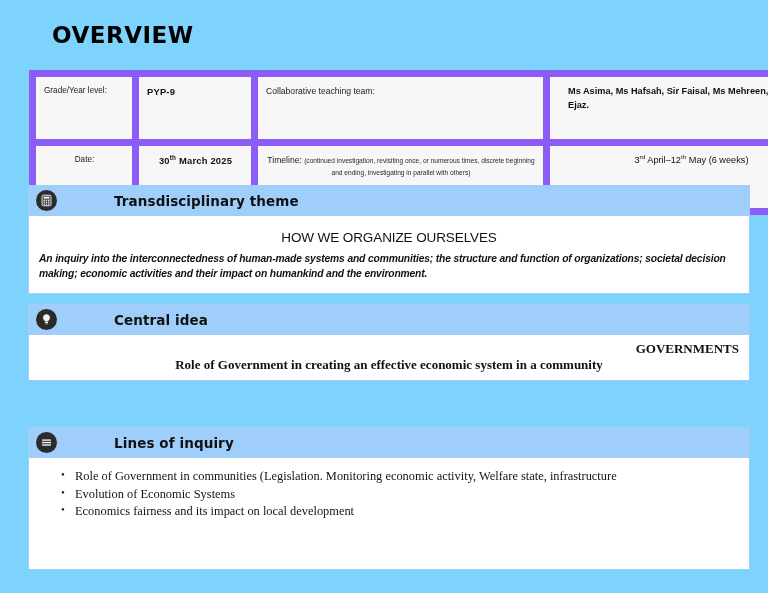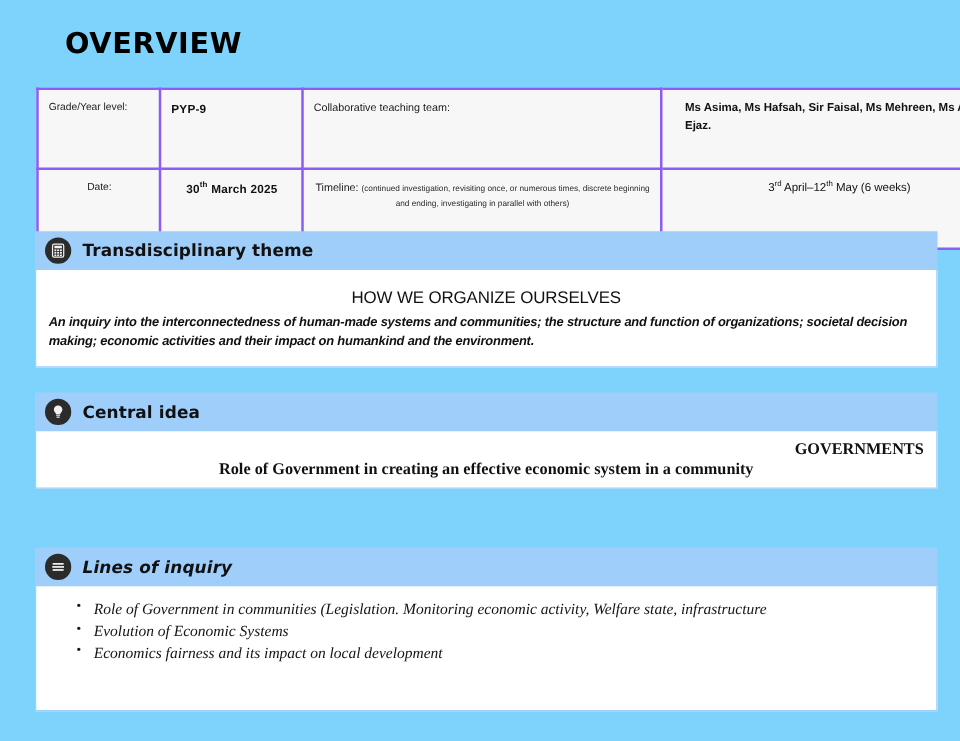--- a/index.html
+++ b/index.html
@@ -37,21 +37,21 @@
   .info-table {
     position: absolute;
     left: 29px;
     top: 70px;
     width: 712px;
     border-collapse: collapse;
     table-layout: fixed;
     background: #f7f7f7;
   }
   .info-table td {
-    border: 2px solid #8b5cf6;
+    border: 7px solid #8b5cf6;
     background: #f7f7f7;
     vertical-align: top;
     padding: 8px 7px 8px 8px;
     font-family: "Liberation Sans", sans-serif;
     font-size: 8.2px;
     line-height: 1.45;
     color: #1b1b1b;
   }
   .c1 { width: 81px; }
   .c2 { width: 97px; }
@@ -89,20 +89,21 @@
 
   
   .section { position: absolute; left: 28px; width: 722px; }
   .section-header {
     background: #9fcefa;
     height: 31px;
     display: flex;
     align-items: center;
     padding-left: 8px;
     box-sizing: border-box;
+    gap: 48px;
   }
   .section-header .hdr-text {
     font-family: "DejaVu Sans", sans-serif;
     font-size: 13.5px;
     font-weight: bold;
     color: #111;
     margin-left: 9px;
     letter-spacing: 0.1px;
   }
   .sec-icon {
@@ -139,21 +140,21 @@
     font-family: "Liberation Sans Narrow", "Liberation Sans", sans-serif;
     font-size: 10.3px;
     font-weight: bold;
     font-style: italic;
     line-height: 1.45;
     color: #111;
     letter-spacing: -0.15px;
   }
 
   
-  #sec-central { top: 314px; }
+  #sec-central { top: 304px; }
   #sec-central .section-body {
     height: 46px;
     padding: 6px 10px;
     text-align: center;
   }
   .central-line1 {
     font-family: "Liberation Serif", serif;
     font-size: 13px;
     font-weight: bold;
     color: #111;
@@ -162,22 +163,22 @@
   }
   .central-line2 {
     font-family: "Liberation Serif", serif;
     font-size: 13px;
     font-weight: bold;
     color: #111;
     line-height: 1.3;
   }
 
   
-  #sec-lines { top: 438px; font-style: italic; }
-  #sec-lines .section-body { height: 100px; padding: 10px 10px 8px 10px; }
+  #sec-lines { top: 427px; }
+  #sec-lines .section-body { height: 112px; padding: 10px 10px 8px 10px; }
   .inquiry-list {
     margin: 0;
     padding-left: 36px;
     list-style: none;
   }
   .inquiry-list li {
     font-family: "Liberation Serif", serif;
     font-size: 12.4px;
     line-height: 1.42;
     color: #141414;

